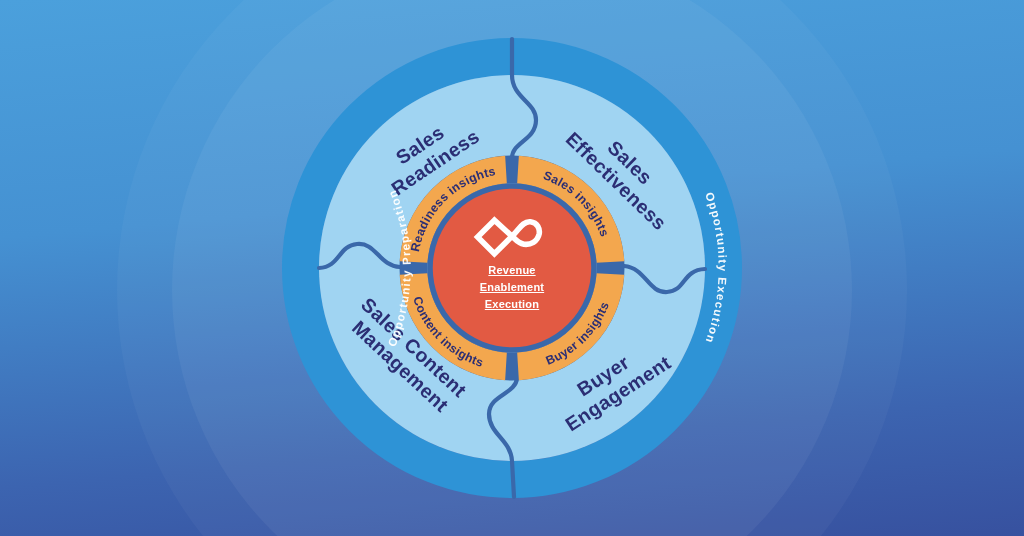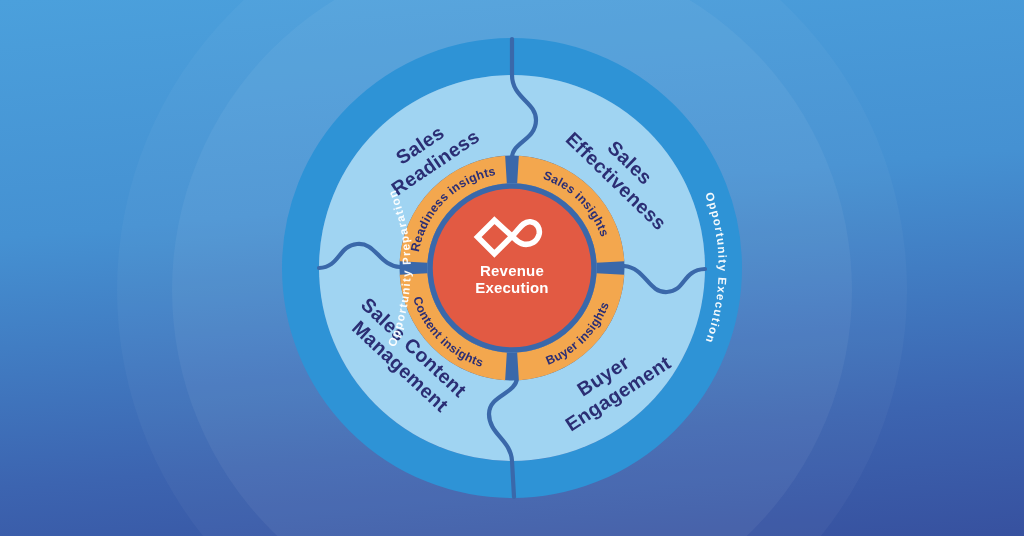--- a/index.html
+++ b/index.html
@@ -20,21 +20,21 @@
     font-size:12.2px;font-weight:700;letter-spacing:.3px;
     fill:#2B2E74;text-anchor:middle;
   }
   .ring-label{
     font-size:11.5px;font-weight:600;letter-spacing:1.3px;
     fill:rgba(255,255,255,.95);text-anchor:middle;
   }
   .center-title{
     position:absolute;left:442px;top:262px;width:140px;
     text-align:center;color:#FFFFFF;
-    font-size:15px;font-weight:bold;line-height:17px;letter-spacing:.2px;
+    font-size:11px;font-weight:bold;line-height:17px;letter-spacing:.2px;text-decoration:underline;
   }
   .center-title span{display:block;}
 </style>
 </head>
 <body>
 
 <div class="stage">
 
   <svg width="1024" height="536" viewBox="0 0 1024 536">
 
@@ -115,16 +115,17 @@
     <text class="ring-label">
       <textPath href="#arc-outer-left" startOffset="50%">Opportunity Preparation</textPath>
     </text>
     <text class="ring-label">
       <textPath href="#arc-outer-right" startOffset="50%">Opportunity Execution</textPath>
     </text>
   </svg>
 
   <div class="center-title">
     <span>Revenue</span>
+    <span>Enablement</span>
     <span>Execution</span>
   </div>
 
 </div>
 
 </body></html>

